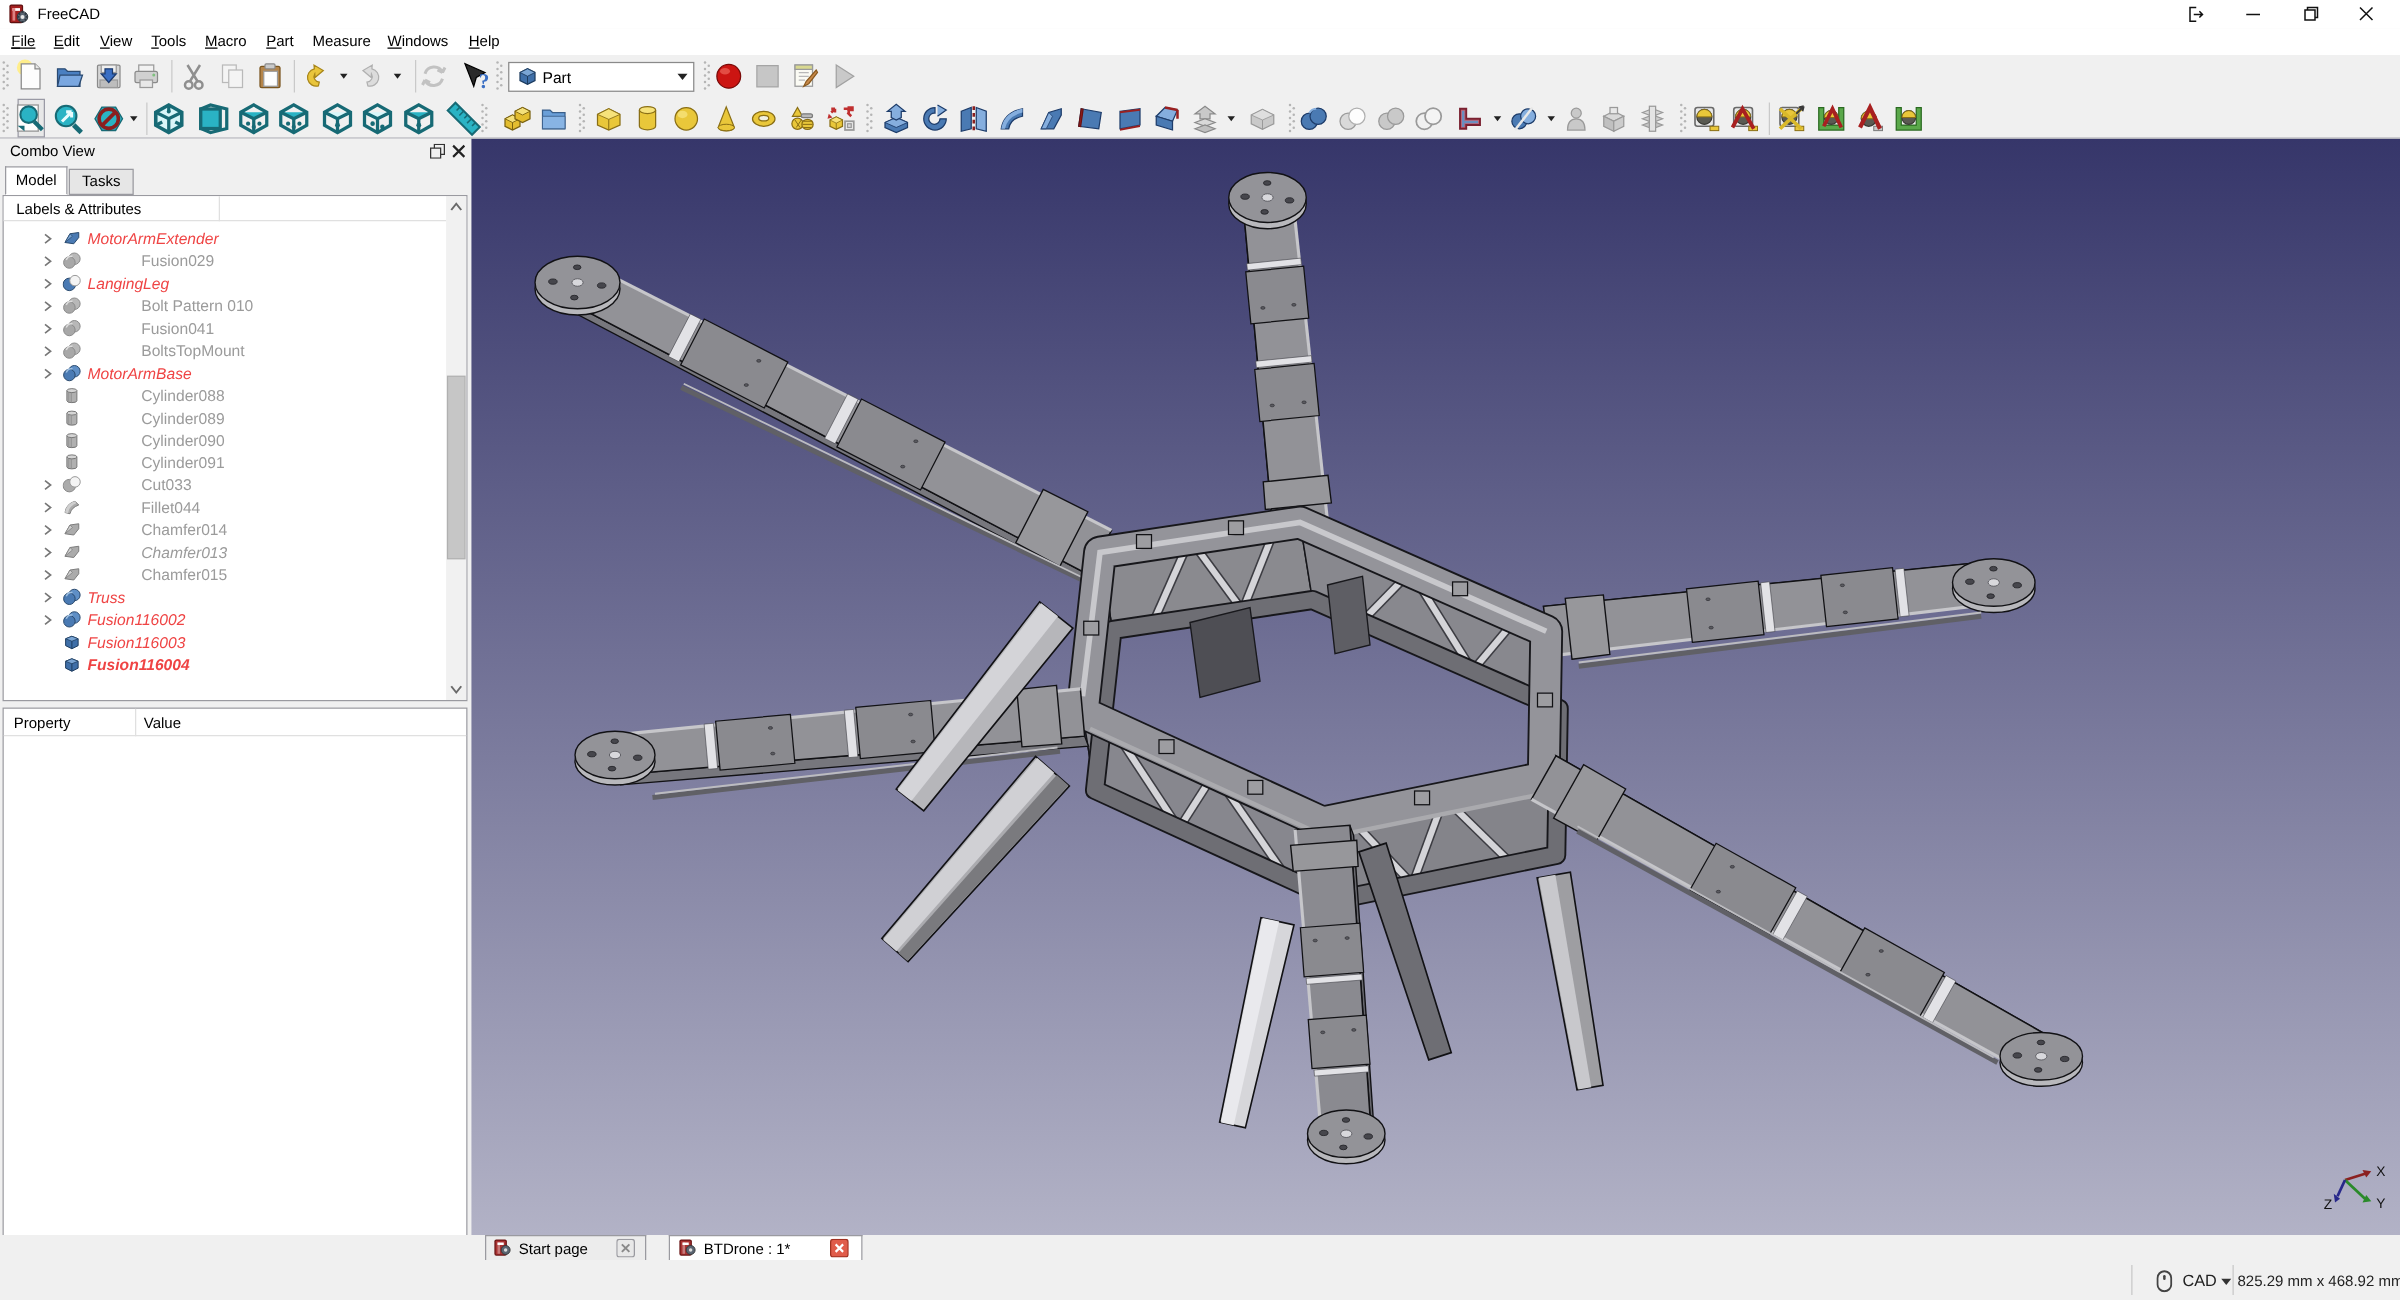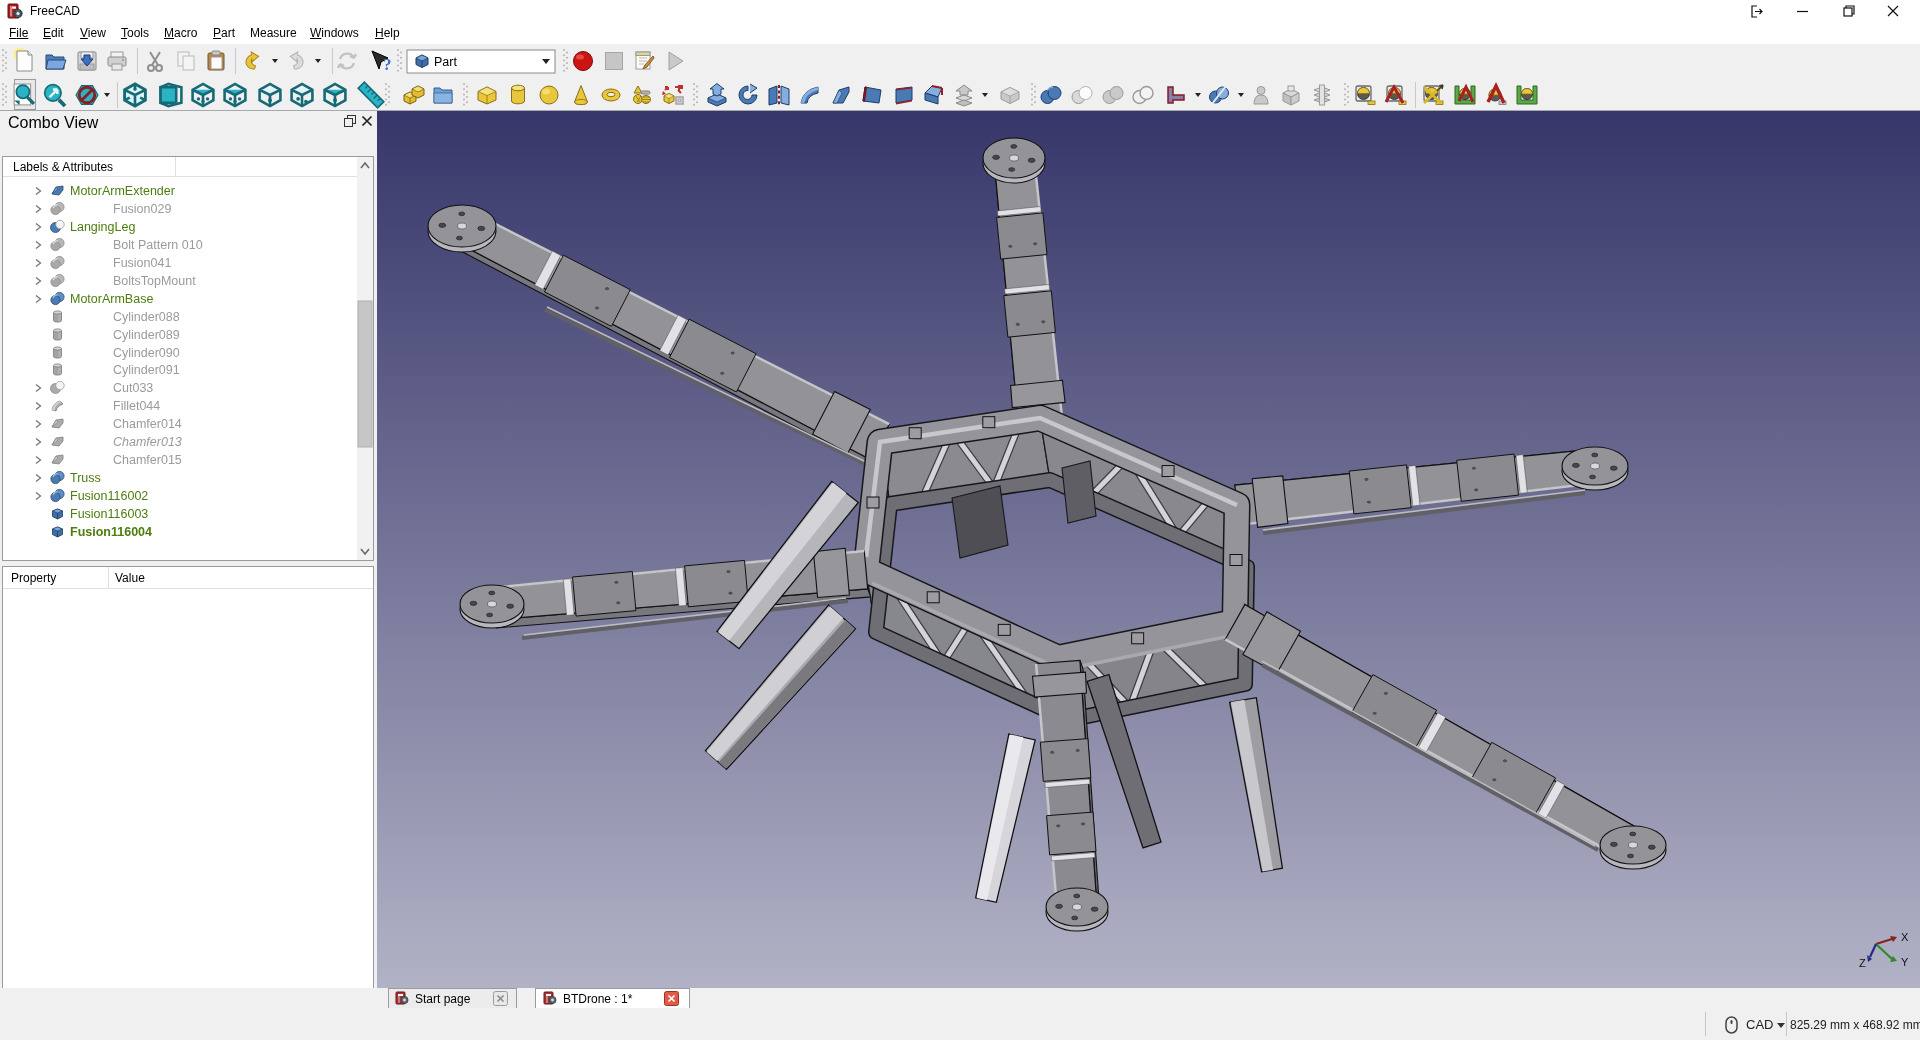--- a/index.html
+++ b/index.html
@@ -5,36 +5,36 @@
 * { margin:0; padding:0; box-sizing:border-box; }
 html,body { width:1920px; height:1040px; overflow:hidden; font-family:"Liberation Sans", sans-serif; background:#f0f0f0; }
 #titlebar { position:absolute; left:0; top:0; width:1920px; height:23px; background:#ffffff; }
 #titlebar .title { position:absolute; left:30px; top:4px; font-size:12px; color:#000; }
 #menubar { position:absolute; left:0; top:23px; width:1920px; height:21px; background:#ffffff; font-size:12px; color:#000; }
 .menuitem { position:absolute; top:3px; }
 .menuitem u { text-decoration:underline; }
 #toolrow1 { position:absolute; left:0; top:44px; width:1920px; height:34px; background:#f0f0f0; }
 #toolrow2 { position:absolute; left:0; top:78px; width:1920px; height:33px; background:#f0f0f0; border-bottom:1px solid #a8a8b0; }
 #leftpanel { position:absolute; left:0; top:111px; width:377px; height:929px; background:#f0f0f0; }
-#combotitle { position:absolute; left:0; top:0; width:377px; height:21px; background:#f0f0f0; font-size:16px; color:#000; }
+#combotitle { position:absolute; left:0; top:0; width:377px; height:21px; background:#f0f0f0; font-size:12px; color:#000; }
 #tabsrow { position:absolute; left:0; top:21px; width:377px; height:24px; }
 .tab1 { position:absolute; border:1px solid #9a9aa0; font-size:12px; text-align:center; }
 #tree { position:absolute; left:2px; top:45px; width:372px; height:405px; background:#ffffff; border:1px solid #9a9aa0; }
 #treehead { position:absolute; left:0; top:0; width:354px; height:20px; background:#ffffff; border-bottom:1px solid #e0e0e0; font-size:12px; }
 #treescroll { position:absolute; right:0; top:0; width:16px; height:403px; background:#f0f0f0; }
 #proppanel { position:absolute; left:2px; top:455px; width:372px; height:424px; background:#ffffff; border:1px solid #9a9aa0; }
 #viewdatatabs { position:absolute; left:0; top:879px; width:377px; height:18px; }
 #viewport { position:absolute; left:377px; top:111px; width:1543px; height:877px; }
 #doctabs { position:absolute; left:0; top:988px; width:1920px; height:20px; background:#f0f0f0; }
 .doctab { position:absolute; top:0; height:20px; border:1px solid #9a9aa0; border-bottom:none; font-size:12px; }
 #statusbar { position:absolute; left:0; top:1008px; width:1920px; height:32px; background:#f0f0f0; font-size:13px; color:#222; white-space:nowrap; }
 .treerow { position:absolute; left:0; width:350px; height:18px; font-size:12.5px; white-space:nowrap; }
 .treerow .lbl { position:absolute; left:67px; top:2px; }
 .grey { color:#9b9b9b;margin-left:43px; }
-.blk { color:#4d7c0f; }
+.blk { color:#ef4444;font-style:italic; }
 .expander { position:absolute; left:30px; top:3px; width:10px; height:10px; }
 .ticon { position:absolute; left:47px; top:1px; }
 </style>
 </head>
 <body>
 <div id="titlebar">
   <div style="position:absolute;left:7px;top:3px;" id="fclogo">
     <svg width="17" height="17">
         <rect x="1" y="1" width="10" height="14" rx="1" fill="#a31f1f" stroke="#5f1010" stroke-width="1"></rect>
         <rect x="3" y="3.5" width="6" height="2.2" fill="#fff"></rect>
@@ -505,20 +505,24 @@
 <div id="leftpanel">
   <div id="combotitle">
     <span style="position:absolute;left:8px;top:3px;">Combo View</span>
     <svg width="12" height="12" style="position:absolute;left:344px;top:4px;">
         <rect x="3.5" y="0.5" width="8" height="8" fill="none" stroke="#333" stroke-width="1"></rect>
         <rect x="0.5" y="3.5" width="8" height="8" fill="#f0f0f0" stroke="#333" stroke-width="1"></rect>
       </svg>
     <svg width="12" height="12" style="position:absolute;left:361px;top:4px;">
         <path d="M1.5 1.5 L10.5 10.5 M10.5 1.5 L1.5 10.5" stroke="#222" stroke-width="1.7"></path>
       </svg>
+  </div>
+  <div id="tabsrow">
+    <div class="tab1" style="left:4px;top:1px;width:50px;height:23px;background:#ffffff;border-bottom:1px solid #ffffff;"><span style="position:relative;top:3px;">Model</span></div>
+    <div class="tab1" style="left:55px;top:3px;width:52px;height:21px;background:#e6e6e6;"><span style="position:relative;top:2px;">Tasks</span></div>
   </div>
   <div id="tree">
     <div id="treehead">
         <span style="position:absolute;left:10px;top:3px;">Labels &amp; Attributes</span>
       <div style="position:absolute;left:172px;top:0;width:1px;height:20px;background:#e0e0e0;"></div>
     </div>
     <div id="treerows">
 <div class="treerow" style="top:25px;">
           <span class="expander"><svg width="10" height="10">
               <path d="M3 1.5 L7.5 5 L3 8.5" fill="none" stroke="#777777" stroke-width="1.3"></path>

